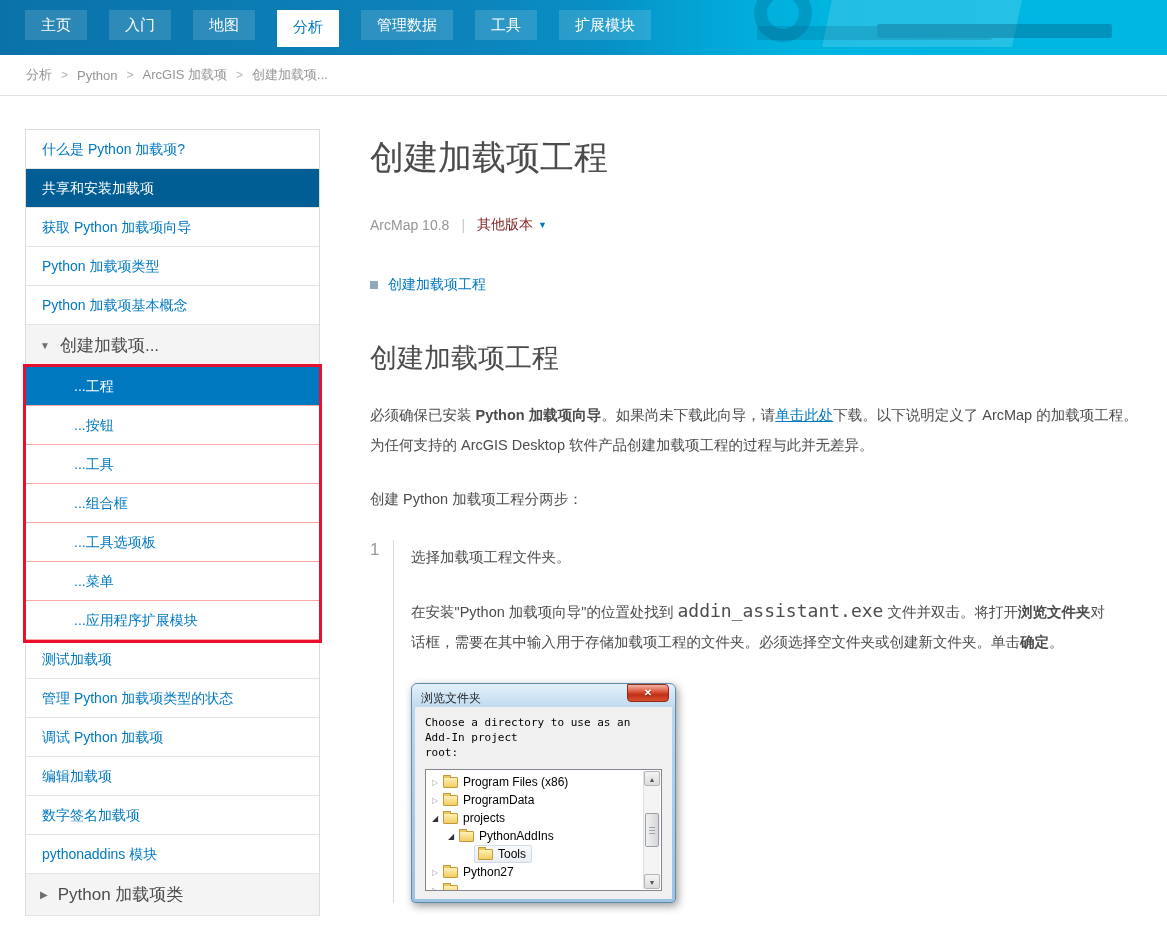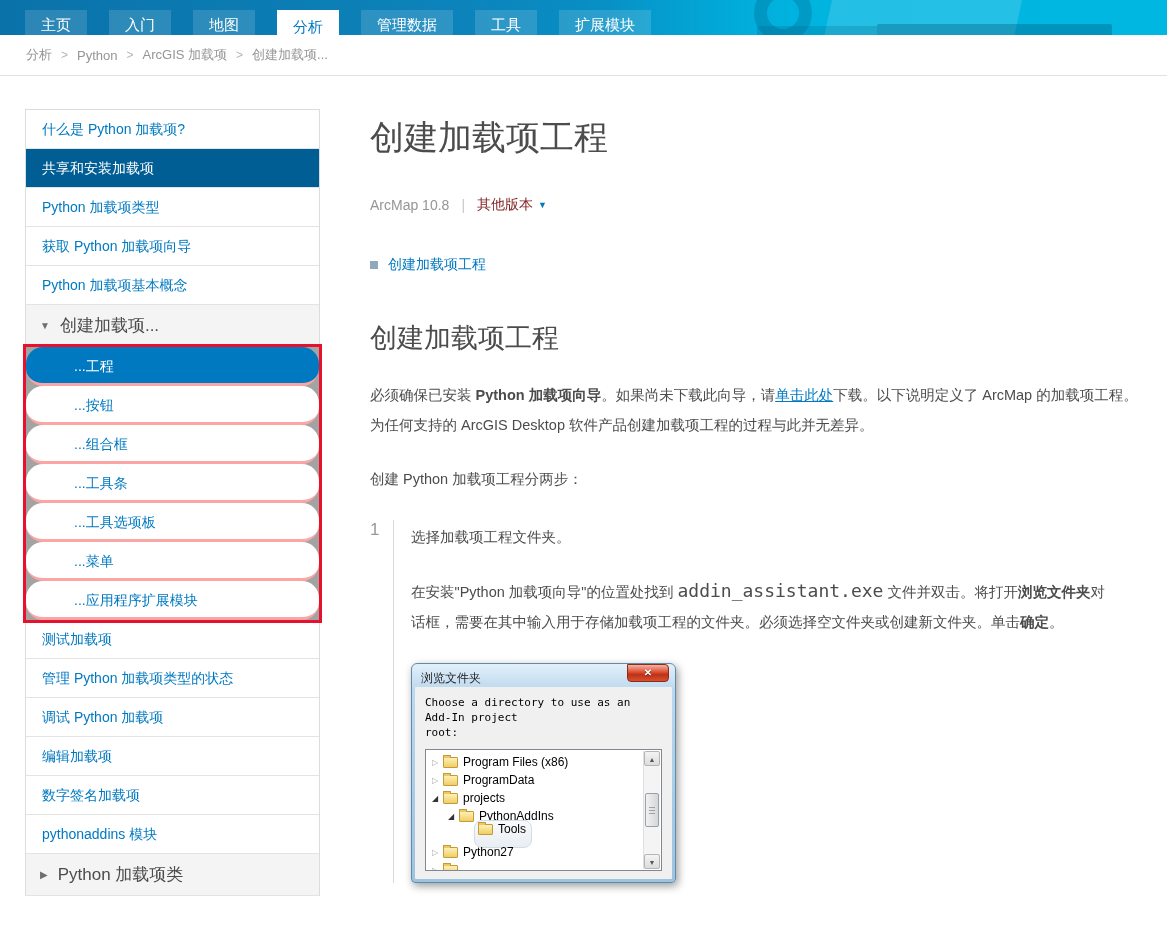--- a/index.html
+++ b/index.html
@@ -1,20 +1,20 @@
 <!DOCTYPE html>
 <html><head>
 <meta charset="utf-8">
 <style>
   * { margin:0; padding:0; box-sizing:border-box; }
   html,body { width:1167px; height:948px; overflow:hidden; background:#fff;
               font-family:"Liberation Sans", sans-serif; }
 
   
-  .navbar { position:relative; height:35px;
+  .navbar { position:relative; height:55px;
             background:linear-gradient(90deg,#0a72a9 0%,#0c84bb 40%,#00a4d6 72%,#00b9e2 100%);
             overflow:hidden; }
   .nav-photo { position:absolute; right:0; top:0; bottom:0; width:48%;
                background:linear-gradient(90deg, rgba(0,180,225,0) 0%, rgba(0,183,226,.85) 35%, #00b7e1 100%); }
   .nav-ring { position:absolute; right:355px; top:-16px; width:58px; height:58px;
               border:13px solid rgba(0,90,130,.28); border-radius:50%; }
   .nav-laptop { position:absolute; right:55px; top:24px; width:235px; height:14px;
                 background:rgba(0,70,105,.30); border-radius:2px;
                 box-shadow:-120px 2px 0 rgba(0,70,105,.18); }
   .nav-glow { position:absolute; right:150px; top:0; width:190px; height:47px;
@@ -38,21 +38,21 @@
              align-self:flex-start; background:#a3a3a3; }
   .side-item { height:39px; line-height:38px; padding:0 16px; font-size:14px;
                color:#0079c1; border-bottom:1px solid #e4e4e4; cursor:pointer;
                white-space:nowrap; overflow:hidden; background:#fff; }
   .side-item.active { background:#005e95; color:#fff; }
   .side-section { height:42px; line-height:41px; padding:0 14px; font-size:17px;
                   color:#4c4c4c; background:#f4f4f4; border-bottom:1px solid #e4e4e4;
                   cursor:pointer; display:flex; align-items:center; }
   .side-section .tri { font-size:10px; color:#6e6e6e; margin-right:10px; }
   .sub-item { height:39px; line-height:38px; padding:0 16px 0 48px; font-size:14px;
-              color:#0079c1; border-bottom:3px solid #fca5a5; cursor:pointer; background:#fff;border-radius:17px; }
+              color:#0079c1; border-bottom:1px solid #fca5a5; cursor:pointer; background:#fff; }
   .sub-item.selected { background:#0079c1; color:#fff; }
   .red-box { position:relative; z-index:3; outline:3px solid #e8112d; }
 
   
   .main { width:780px; margin-left:50px; color:#4c4c4c; }
   .page-title { font-size:34px; font-weight:300; color:#4c4c4c; margin-top:6px; }
   .meta { display:flex; align-items:center; margin-top:35px; font-size:14px; }
   .meta-product { color:#959595; }
   .meta-div { margin:0 12px; color:#c8c8c8; }
   .meta-link { color:#7f1d1d; cursor:pointer; }
@@ -93,23 +93,23 @@
   .trow { height:18px; display:flex; align-items:center; font-size:12px; color:#000; }
   .tarrow { width:14px; flex:none; text-align:center; }
   .tarrow.c { color:#a8a8a8; font-size:8px; }
   .tarrow.e { color:#333; font-size:8px; }
   .folder { width:15px; height:11px; position:relative; flex:none;
             background:linear-gradient(#fdf0b6,#f2cd62); border:1px solid #c49b3c;
             border-radius:1px; margin:0 5px 0 1px; }
   .folder::before { content:""; position:absolute; left:-1px; top:-3px; width:6px; height:2px;
                     background:#ecc85e; border:1px solid #c49b3c; border-bottom:none;
                     border-radius:1px 1px 0 0; }
-  .tsel { display:inline-flex; align-items:center; padding:1px 5px 11px 2px;
+  .tsel { display:inline-flex; align-items:center; padding:1px 5px 1px 2px;
           background:linear-gradient(#f8fafc,#e9eef3); border:1px solid #d2dce6;
-          border-radius:8px;justify-content:flex-end; }
+          border-radius:2px;justify-content:flex-end; }
   .ind1 { padding-left:16px; } .ind2 { padding-left:32px; }
   .tscroll { position:absolute; top:1px; right:1px; bottom:1px; width:17px;
              background:#f4f4f4; border-left:1px solid #e0e0e0; }
   .sbtn { position:absolute; left:0; right:0; height:15px; text-align:center;
           font-size:7px; color:#555; line-height:15px;
           background:linear-gradient(#f4f4f4,#dcdcdc); border:1px solid #b5b5b5; border-radius:2px; }
   .sbtn.up { top:0; } .sbtn.down { bottom:0; }
   .sthumb { position:absolute; left:1px; right:1px; top:42px; height:34px;
             background:linear-gradient(90deg,#f2f2f2,#d6d6d6); border:1px solid #98a0a9;
             border-radius:2px; }
@@ -143,34 +143,34 @@
   <span class="crumb">ArcGIS 加载项</span>
   <span class="crumb-sep">&gt;</span>
   <span class="crumb">创建加载项...</span>
 </div>
 
 <div class="content">
 
   <div class="sidebar">
     <div class="side-item">什么是 Python 加载项?</div>
     <div class="side-item active">共享和安装加载项</div>
+    <div class="side-item">获取 Python 加载项向导</div>
     <div class="side-item">Python 加载项类型</div>
-    <div class="side-item">获取 Python 加载项向导</div>
     <div class="side-item">Python 加载项基本概念</div>
 
     <div class="side-section">
       <span class="tri">▼</span>
       <span>创建加载项...</span>
     </div>
 
     <div class="red-box">
       <div class="sub-item selected">...工程</div>
       <div class="sub-item">...按钮</div>
+      <div class="sub-item">...工具</div>
       <div class="sub-item">...组合框</div>
-      <div class="sub-item">...工具条</div>
       <div class="sub-item">...工具选项板</div>
       <div class="sub-item">...菜单</div>
       <div class="sub-item">...应用程序扩展模块</div>
     </div>
 
     <div class="side-item">测试加载项</div>
     <div class="side-item">管理 Python 加载项类型的状态</div>
     <div class="side-item">调试 Python 加载项</div>
     <div class="side-item">编辑加载项</div>
     <div class="side-item">数字签名加载项</div>

